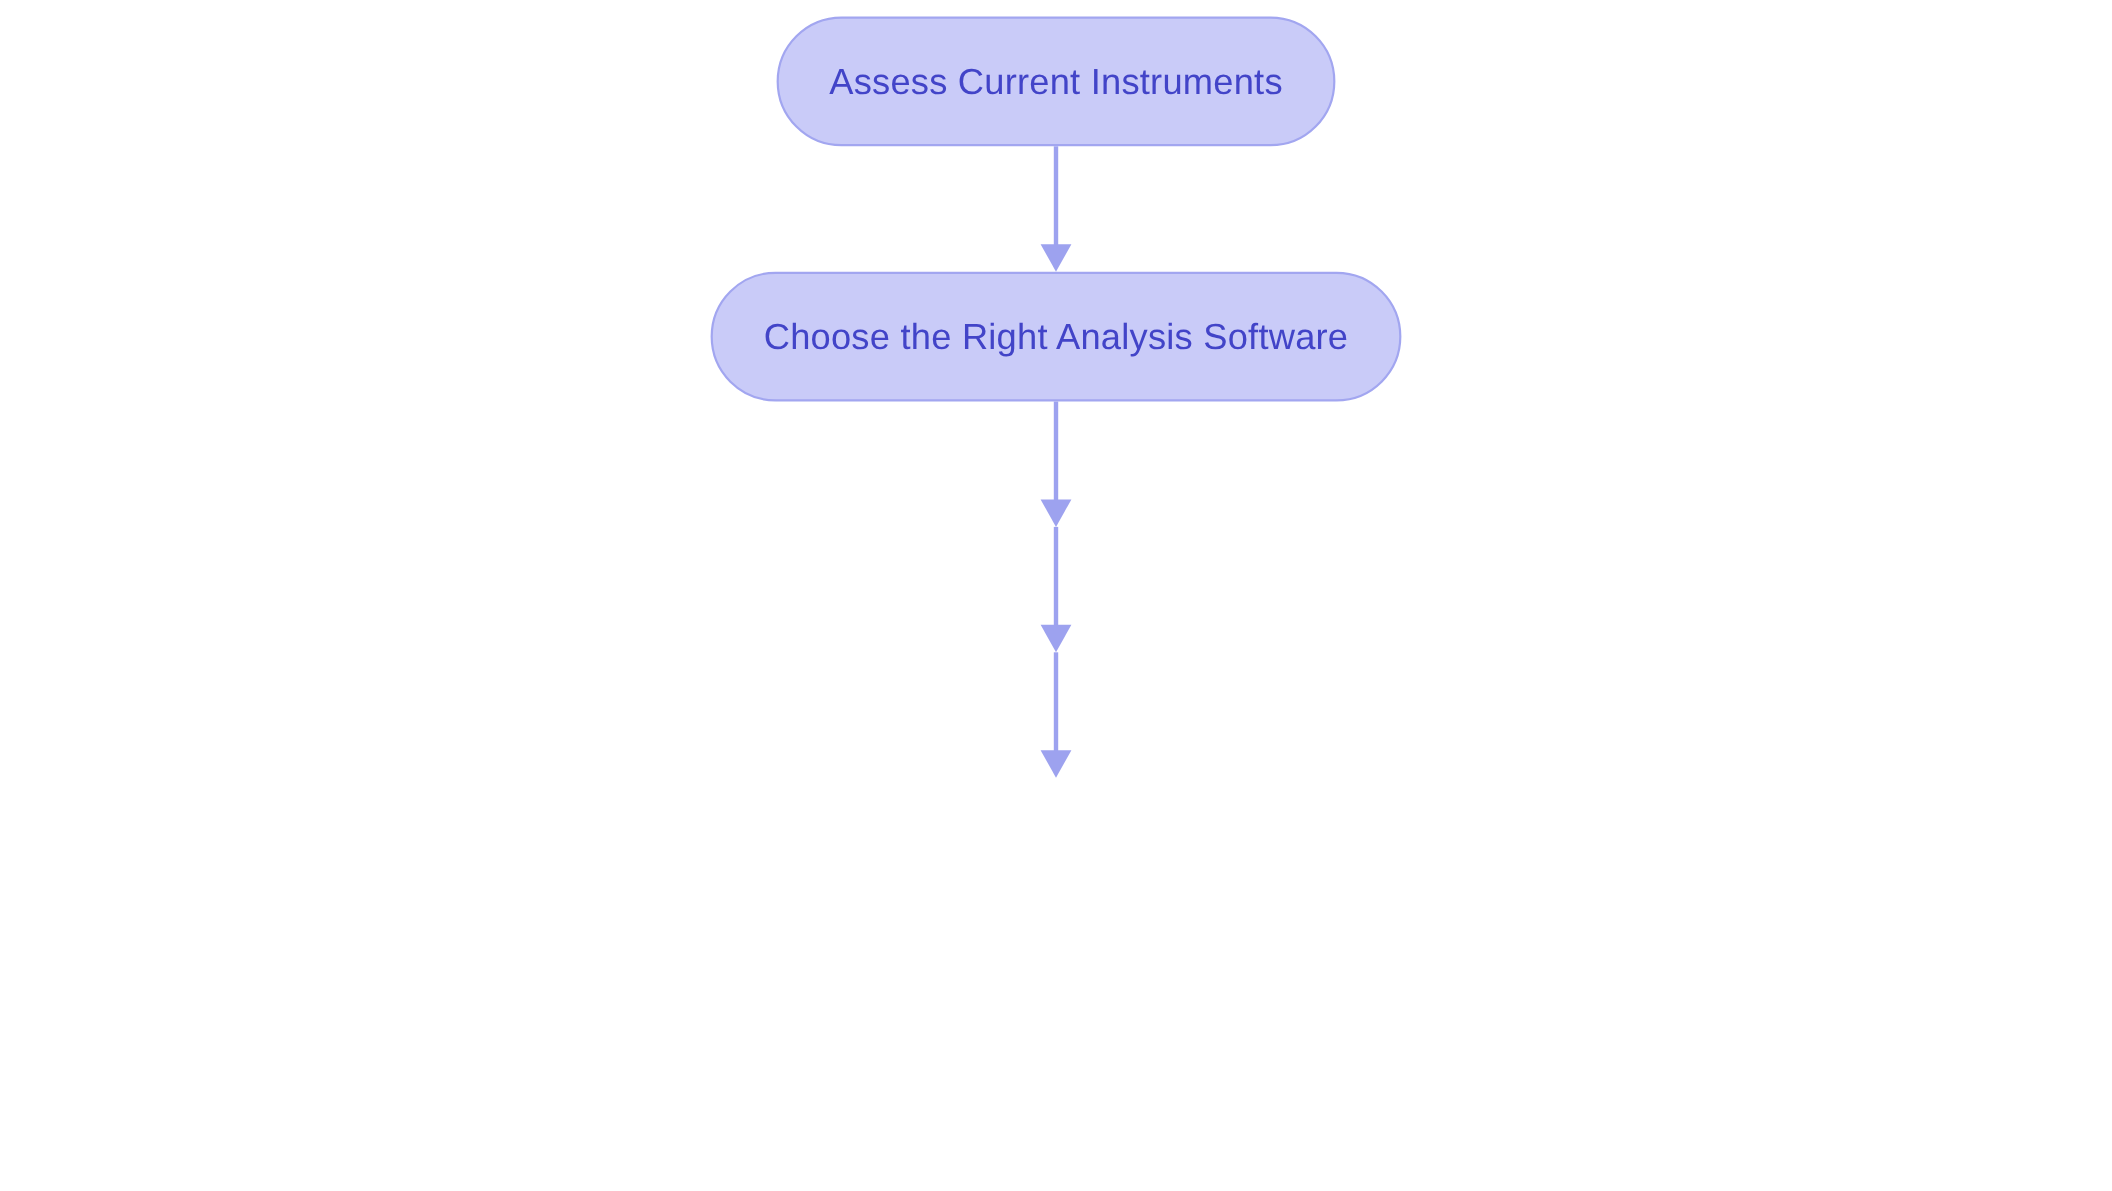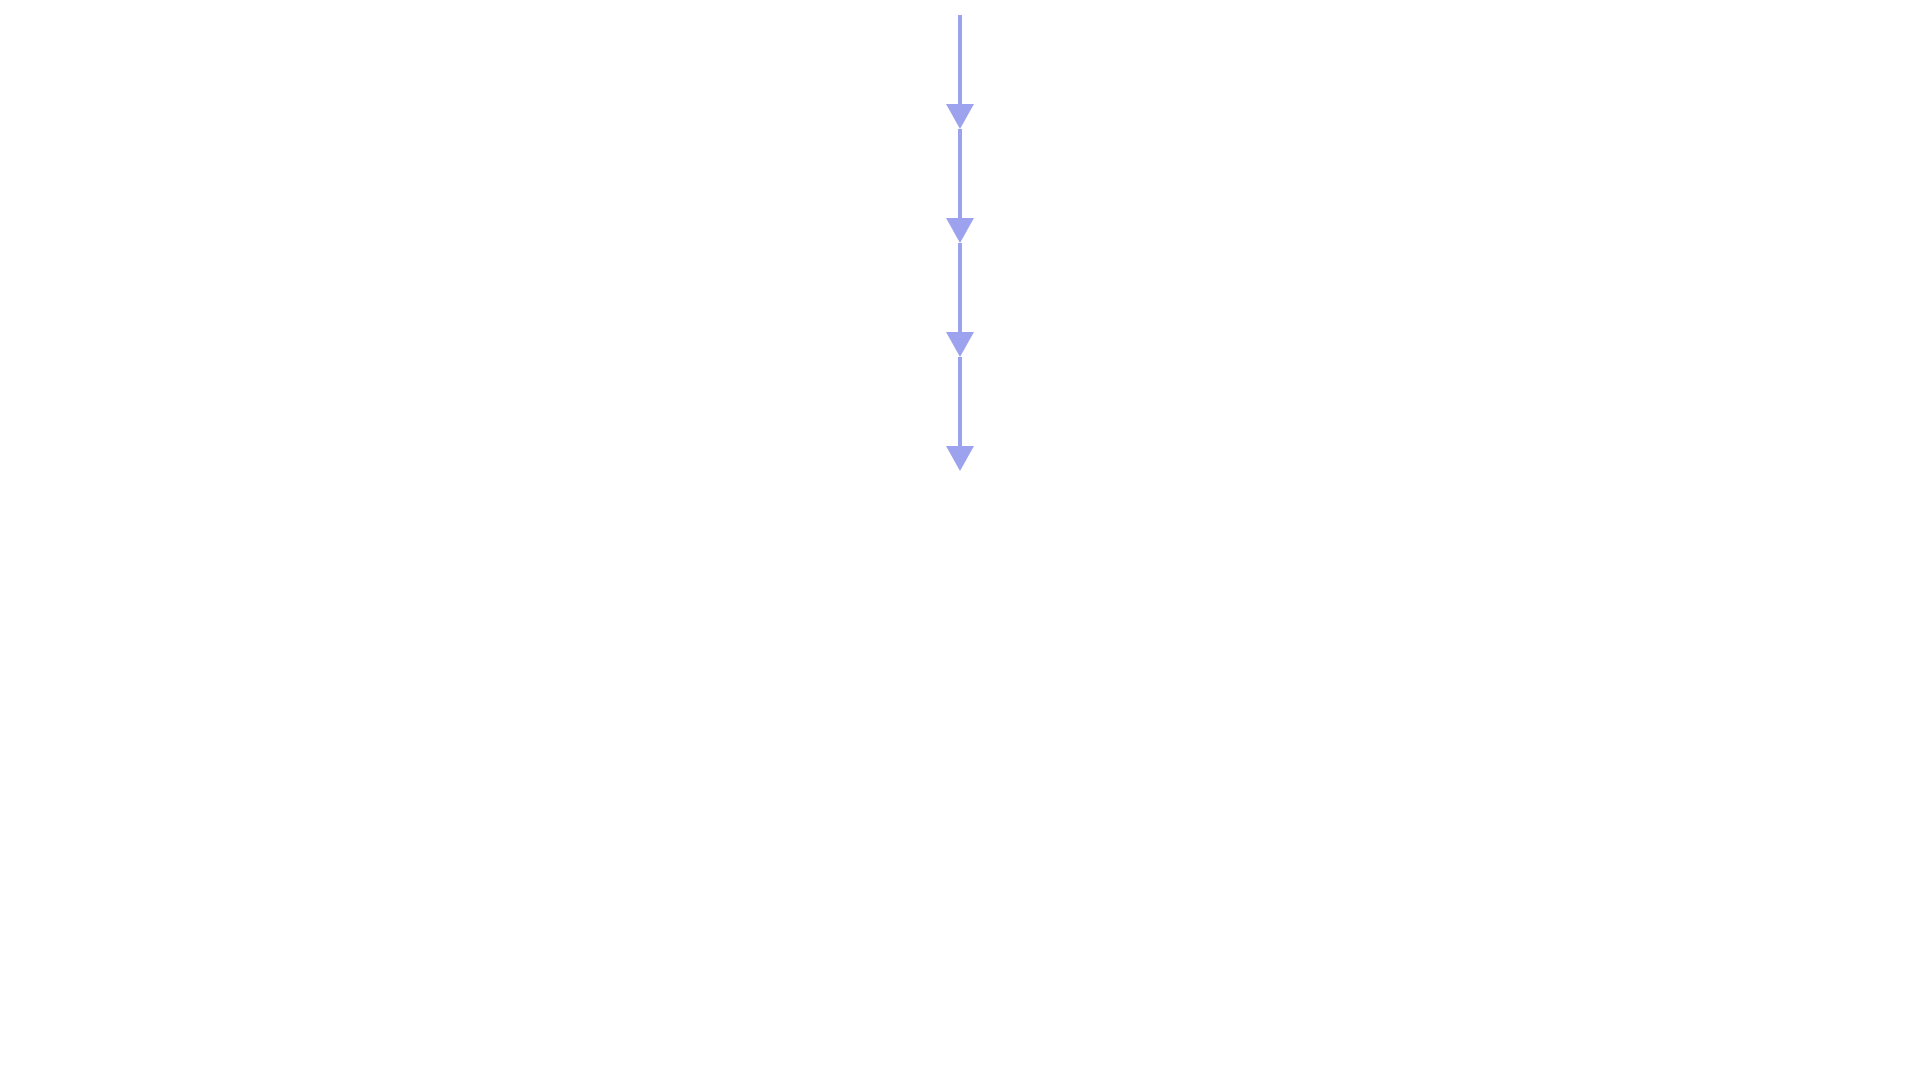--- a/index.html
+++ b/index.html
@@ -69,26 +69,32 @@
     border-left: 14px solid transparent;
     border-right: 14px solid transparent;
     border-top: 25px solid var(--arrow);
   }
 </style>
 </head>
 <body>
 
 <div class="flowchart">
 
+  <div class="flow-node">
+    <span class="node-label">Assess Current Instruments</span>
+  </div>
 
   <div class="flow-arrow">
     <div class="arrow-line"></div>
     <div class="arrow-head"></div>
   </div>
 
+  <div class="flow-node">
+    <span class="node-label">Choose the Right Analysis Software</span>
+  </div>
 
   <div class="flow-arrow">
     <div class="arrow-line"></div>
     <div class="arrow-head"></div>
   </div>
 
 
   <div class="flow-arrow">
     <div class="arrow-line"></div>
     <div class="arrow-head"></div>

